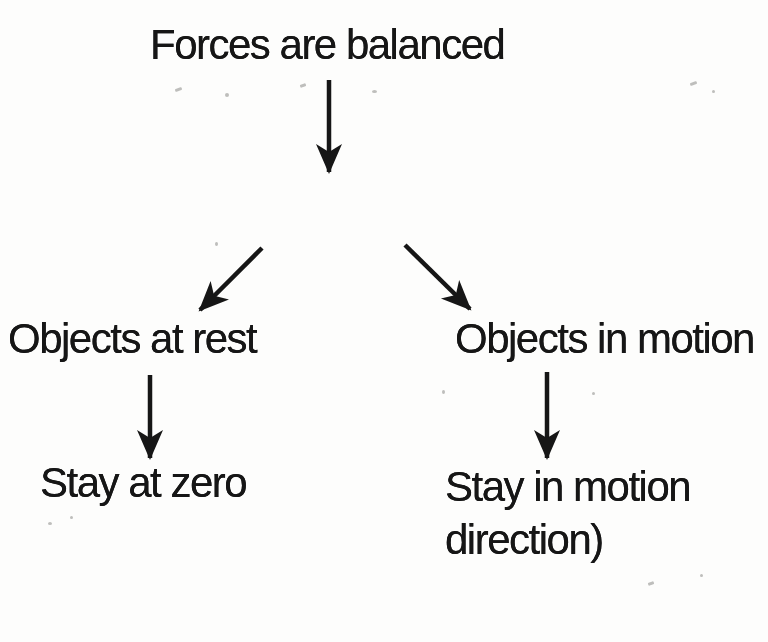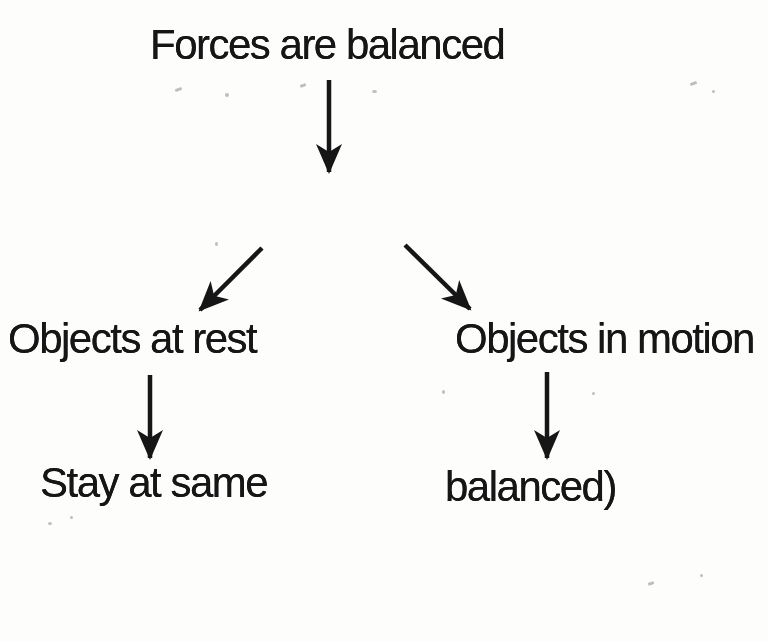--- a/index.html
+++ b/index.html
@@ -68,24 +68,25 @@
     <line x1="547" y1="372" x2="547" y2="458" stroke="#161616" stroke-width="4.5" marker-end="url(#ah)"></line>
   </svg>
 
   <div class="node" style="left:150px; top:24px;">Forces are balanced</div>
 
 
   <div class="node" style="left:8px; top:318px;text-align:center;">Objects at rest</div>
 
   <div class="node" style="left:425px; top:318px;margin-left:30px;">Objects in motion</div>
 
-  <div class="node" style="left:40px; top:462px;">Stay at same</div>
+  <div class="node" style="left:40px; top:462px;">Stay at zero</div>
 
   <div class="node multiline" style="left:445px; top:460px;">
-    <span class="line">balanced)</span>
+    <span class="line">Stay in motion</span>
+    <span class="line">direction)</span>
   </div>
 
   <div class="speck dash" style="left:175px; top:88px;  width:7px; height:3px;"></div>
   <div class="speck" style="left:225px; top:93px;  width:4px; height:4px;"></div>
   <div class="speck dash" style="left:300px; top:84px;  width:6px; height:3px;"></div>
   <div class="speck" style="left:372px; top:90px;  width:5px; height:3px;"></div>
   <div class="speck dash" style="left:690px; top:82px;  width:7px; height:3px;"></div>
   <div class="speck" style="left:712px; top:90px;  width:3px; height:3px;"></div>
   <div class="speck" style="left:215px; top:242px; width:3px; height:4px;"></div>
   <div class="speck" style="left:442px; top:390px; width:3px; height:4px;"></div>

